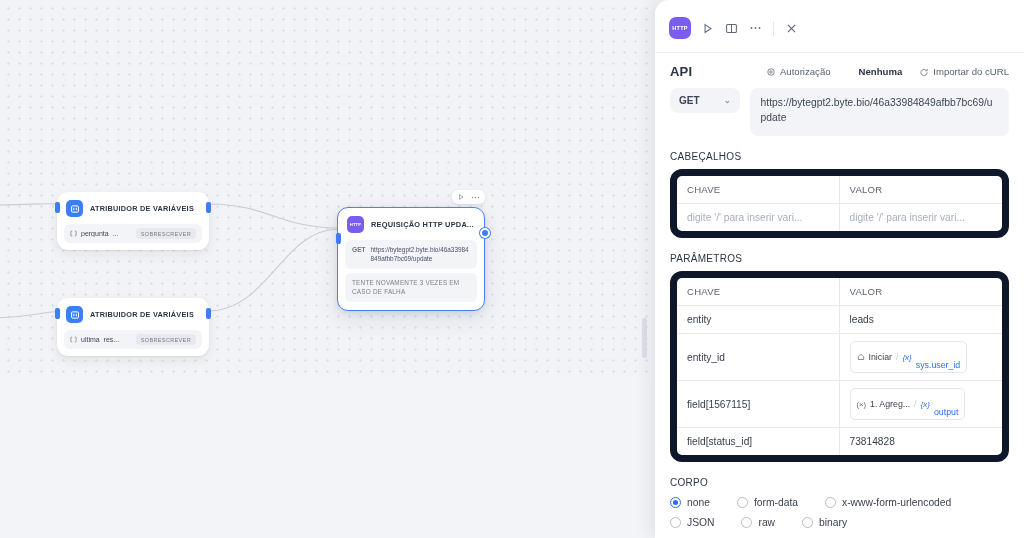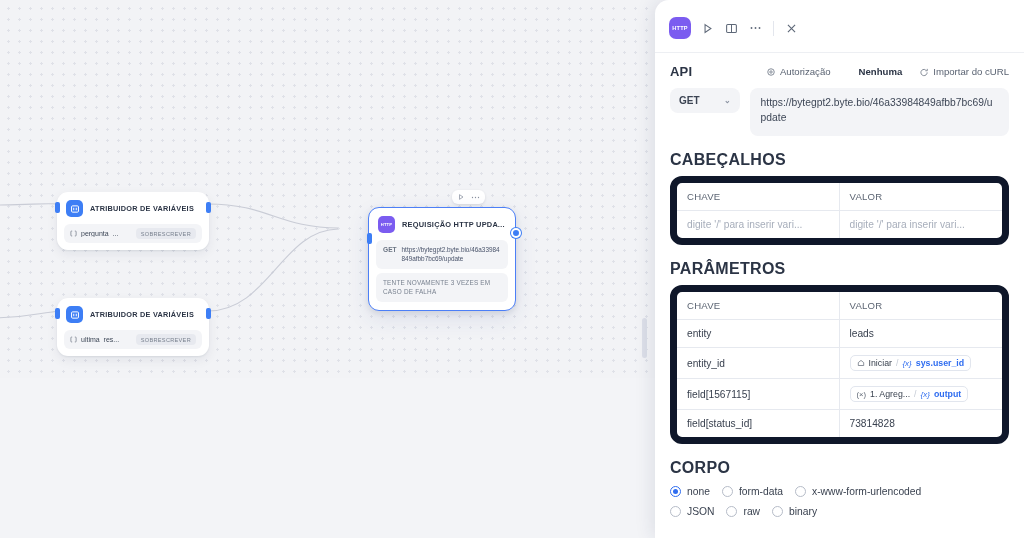--- a/index.html
+++ b/index.html
@@ -59,21 +59,20 @@
   }
   .handle.l { left: -2px; }
   .handle.r { right: -2px; }
 
   
   .node.big {
     width: 148px; left: 337px; top: 207px;
     border: 1.6px solid #4c7ff7;
     box-shadow: 0 2px 6px rgba(20,25,50,.10), 0 8px 22px rgba(40,60,140,.10);
     padding: 6px 7px 8px 7px;
-    margin-left: 31px;
   }
   .node.big .node-title { font-size: 7.4px; }
   .url-box { background:#f3f4f7; border-radius:6px; padding:5px 7px; margin-top:2px; display:flex; gap:5px; }
   .url-method { font-size:6.6px; color:#6b7483; font-weight:bold; flex:0 0 auto; padding-top:.5px;}
   .url-text { font-size:6.4px; color:#4a5costume; color:#49536a; line-height:1.45; word-break:break-all; }
   .retry-box { background:#f3f4f7; border-radius:6px; padding:5px 7px; margin-top:4px; font-size:6.4px; color:#78818f; line-height:1.5; letter-spacing:.2px;}
   .node-dot {
     position:absolute; right:-5.5px; top:20px; width:10px; height:10px;
     border-radius:50%; background:#3d7ef5; border:2px solid #fff;
     box-shadow:0 0 0 1px #3d7ef5;
@@ -121,39 +120,39 @@
     display:flex; align-items:center; padding:7px 9px;
     font-size:10px; color:#3c4453; font-weight:bold;
   }
   .method-sel .cv { margin-left:auto; color:#8b93a2; font-size:8px; }
   .url-field {
     flex:1 1 auto; background:#f3f4f7; border-radius:8px;
     padding:7px 11px; font-size:10.3px; color:#3e4757; line-height:1.5;
     word-break:break-all; min-height:48px;
   }
 
-  .sec-title { font-size:16px; font-weight:bold; color:#2b3445; letter-spacing:.3px; padding:15px 15px 0 15px; }
+  .sec-title { font-size:10px; font-weight:normal; color:#2b3445; letter-spacing:.3px; padding:15px 15px 0 15px; }
   .tbl { margin:7px 15px 0 15px; border:7px solid #0f172a; border-radius:12px; overflow:hidden; }
   .tr { display:flex; border-bottom:1px solid #e6e9ef; }
   .tr:last-child { border-bottom:none; }
   .td { flex:1 1 50%; padding:7px 10px; font-size:10.2px; color:#39414f; min-height:27px; display:flex; align-items:center; }
   .td.k { border-right:1px solid #e6e9ef; }
   .th { color:#5c6573; font-size:9.6px; letter-spacing:.2px; }
   .ph { color:#a7aebb; }
   .chip {
     border:1px solid #e2e6ee; border-radius:5px; padding:2px 6px;
     display:flex; align-items:center; gap:4px; font-size:8.8px; color:#3b4350;
     white-space:nowrap; background:#fff;
   }
   .chip .sep { color:#c4cad4; }
-  .chip .var { color:#2f6df0; font-weight:bold; }
+  .chip .var { color:#2f6df0; font-weight:normal;margin-top:16px; }
   .chip .vx { color:#2f6df0; font-style:italic; font-size:8px; }
 
   .radios { padding:9px 15px 0 15px; }
-  .rrow { display:flex; align-items:center; gap:1px; margin-bottom:9px; }
+  .rrow { display:flex; align-items:center; gap:16px; margin-bottom:9px; }
   .ropt { display:flex; align-items:center; gap:6px; margin-right:11px; font-size:10.3px; color:#3a4插; color:#3a4250; }
   .rdot { width:11px; height:11px; border-radius:50%; border:1.3px solid #b6bcc8; flex:0 0 auto; position:relative; }
   .rdot.on { border-color:#2f6df0; }
   .rdot.on:after { content:""; position:absolute; left:2px; top:2px; width:5px; height:5px; border-radius:50%; background:#2f6df0; }
 </style>
 </head>
 <body>
 
 <div id="app">
 

